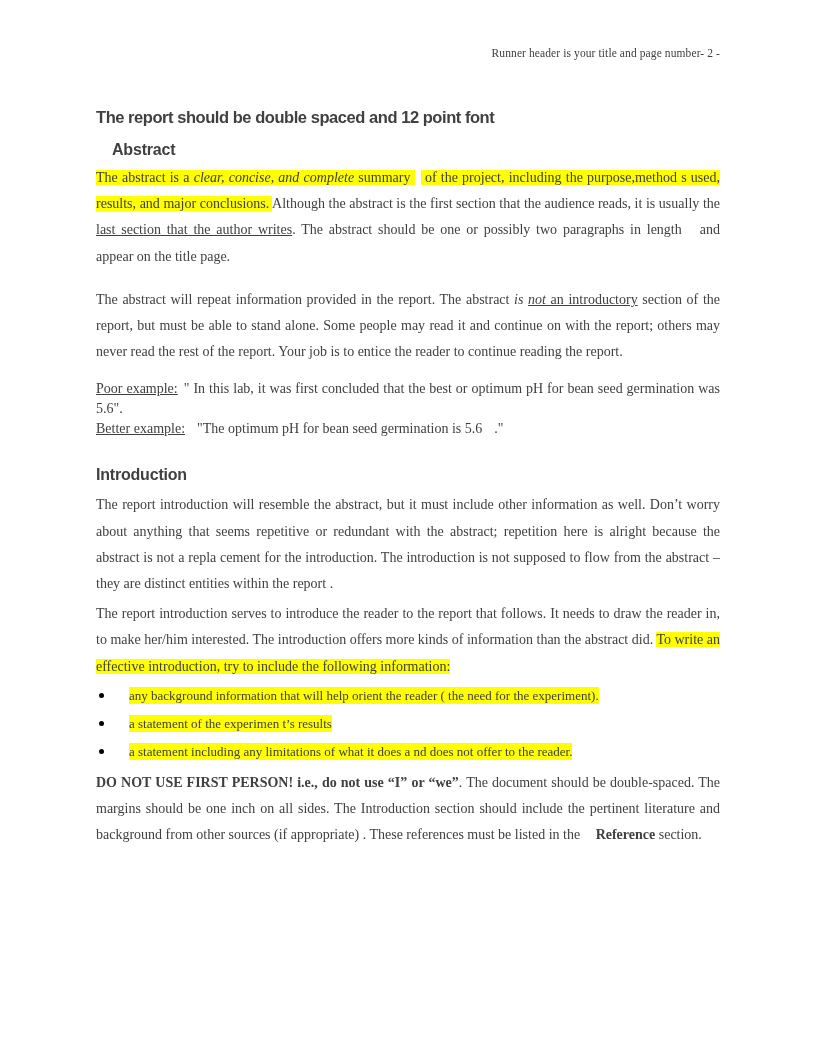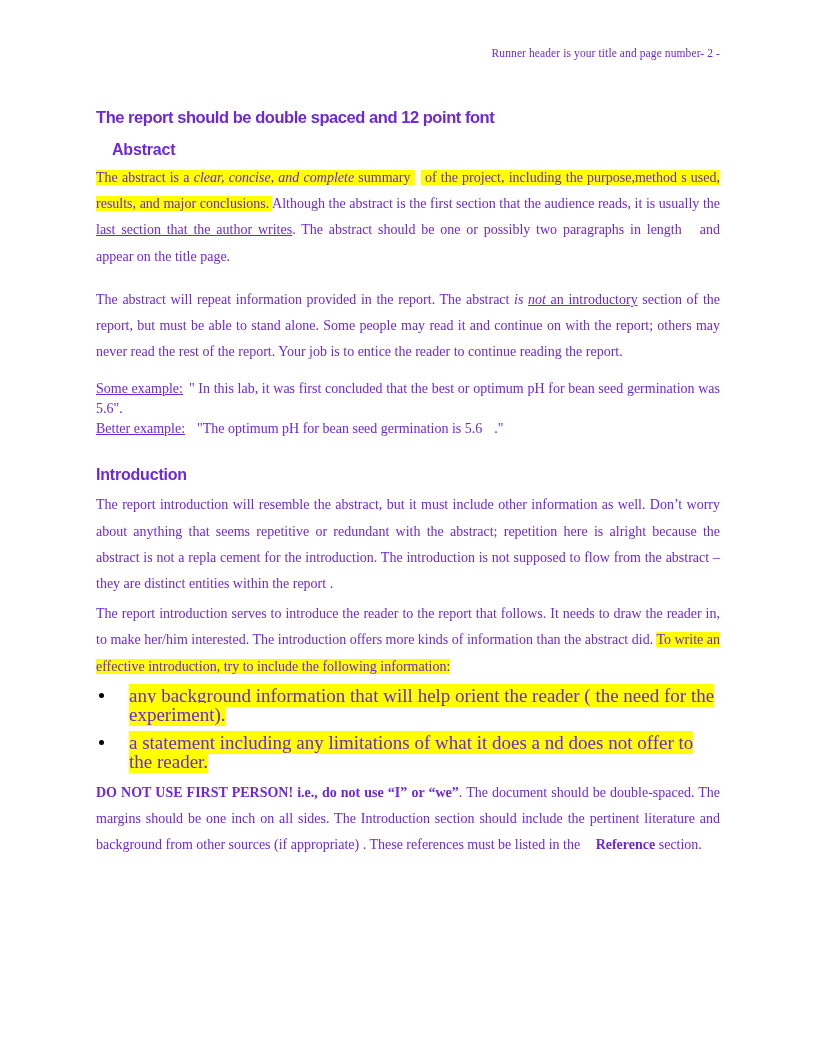--- a/index.html
+++ b/index.html
@@ -7,21 +7,21 @@
     padding: 0;
     background: #ffffff;
   }
   .page {
     position: relative;
     width: 816px;
     height: 1056px;
     background: #ffffff;
     overflow: hidden;
     font-family: "Liberation Serif", "DejaVu Serif", serif;
-    color: #6d28d9;
+    color: #404040;
   }
 
   
   .runner-header {
     position: absolute;
     top: 47px;
     left: 96px;
     width: 624px;
     text-align: right;
     font-family: "Liberation Serif", "DejaVu Serif", serif;
@@ -91,21 +91,21 @@
 
   ul.bullets {
     list-style: none;
     margin: 6px 0 0 0;
     padding: 0;
   }
   ul.bullets li {
     position: relative;
     padding-left: 33px;
     margin-bottom: 9px;
-    font-size: 19px;
+    font-size: 13px;
     line-height: 19px;
   }
   ul.bullets li .dot {
     position: absolute;
     left: 3px;
     top: 7px;
     width: 5px;
     height: 5px;
     background: #000;
     border-radius: 50%;
@@ -132,21 +132,21 @@
 
     <p class="para">
       <span class="hl"><span>The  abstract  is  a </span><span class="it">clear, concise, and complete</span><span> summary </span></span><span class="sp"></span><span class="hl"><span> of the  project,  including </span><span>  the  purpose,</span></span><span class="hl"><span>method</span></span><span class="hl"><span> s used,  results,   and major  conclusions. </span></span><span> Although   the  abstract  is  the  first   section  that  the audience  reads, it is usually   the </span><span class="un">last section  that  the  author  writes</span><span>. The abstract  should  be one or possibly two paragraphs in length</span><span class="sp3"></span><span>and appear on the title page.</span>
     </p>
 
     <p class="para spaced">
       <span>The  abstract  will  repeat  information   provided  in  the  report.   The  abstract </span><span class="it">is </span><span class="itun">not</span><span class="un"> an introductory</span><span> section  of the report, but must  be able to stand alone.   Some people may read it and continue   on with  the  report; others  may  never  read  the  rest  of  the  report.    Your  job  is  to  entice   the  reader  to continue reading the report.</span>
     </p>
 
     <p class="para tight-just" style="margin-top:14px">
-      <span class="un">Some example:</span><span class="sp"></span><span>"  In  this  lab,  it  was first   concluded   that  the  best  or  optimum   pH  for  bean  seed germination was 5.6".</span>
+      <span class="un">Poor example:</span><span class="sp"></span><span>"  In  this  lab,  it  was first   concluded   that  the  best  or  optimum   pH  for  bean  seed germination was 5.6".</span>
     </p>
 
     <p class="para tight">
       <span class="un">Better example:</span><span class="sp2"></span><span>"The  optimum pH for bean seed germination is 5.6</span><span class="sp2"></span><span>."</span>
     </p>
 
     <h2 class="section-heading intro-heading">Introduction</h2>
 
     <p class="para">The  report introduction   will   resemble  the  abstract, but it must  include   other information   as well.  Don’t worry  about anything   that  seems  repetitive   or redundant  with  the  abstract; repetition  here is  alright   because  the   abstract  is  not  a repla cement  for  the  introduction.     The  introduction   is  not supposed to flow from the abstract    – they  are  distinct entities within     the report .</p>
 
@@ -154,20 +154,24 @@
       <span>The  report introduction   serves  to introduce   the  reader to the  report that follows.   It needs to draw the  reader in, to make her/him   interested.   The introduction    offers more  kinds of information   than the abstract did. </span><span class="hl">To  write  an  effective  introduction,  try  to  include  the  following  information:</span>
     </p>
 
     <ul class="bullets">
       <li>
         <span class="dot"></span>
         <span class="btext">any  background information  that will  help  orient  the  reader (    the need  for the  experiment).</span>
       </li>
       <li>
         <span class="dot"></span>
+        <span class="btext">a statement of the experimen   t’s results</span>
+      </li>
+      <li>
+        <span class="dot"></span>
         <span class="btext">a statement  including any  limitations of what it does a    nd does not offer to the reader.</span>
       </li>
     </ul>
 
     <p class="para final-para">
       <span class="bd">DO  NOT  USE  FIRST  PERSON!  i.e.,  do  not  use  “I”  or  “we”</span><span>. The  document   should  be double-spaced.   The  margins   should   be one inch   on  all  sides.   The  Introduction   section  should include   the  pertinent   literature   and  background   from   other  sources   (if  appropriate) .    These references must be listed in the </span><span class="sp2"></span><span class="bd">Reference</span><span> section.</span>
     </p>
 
   </div>
 </div>

